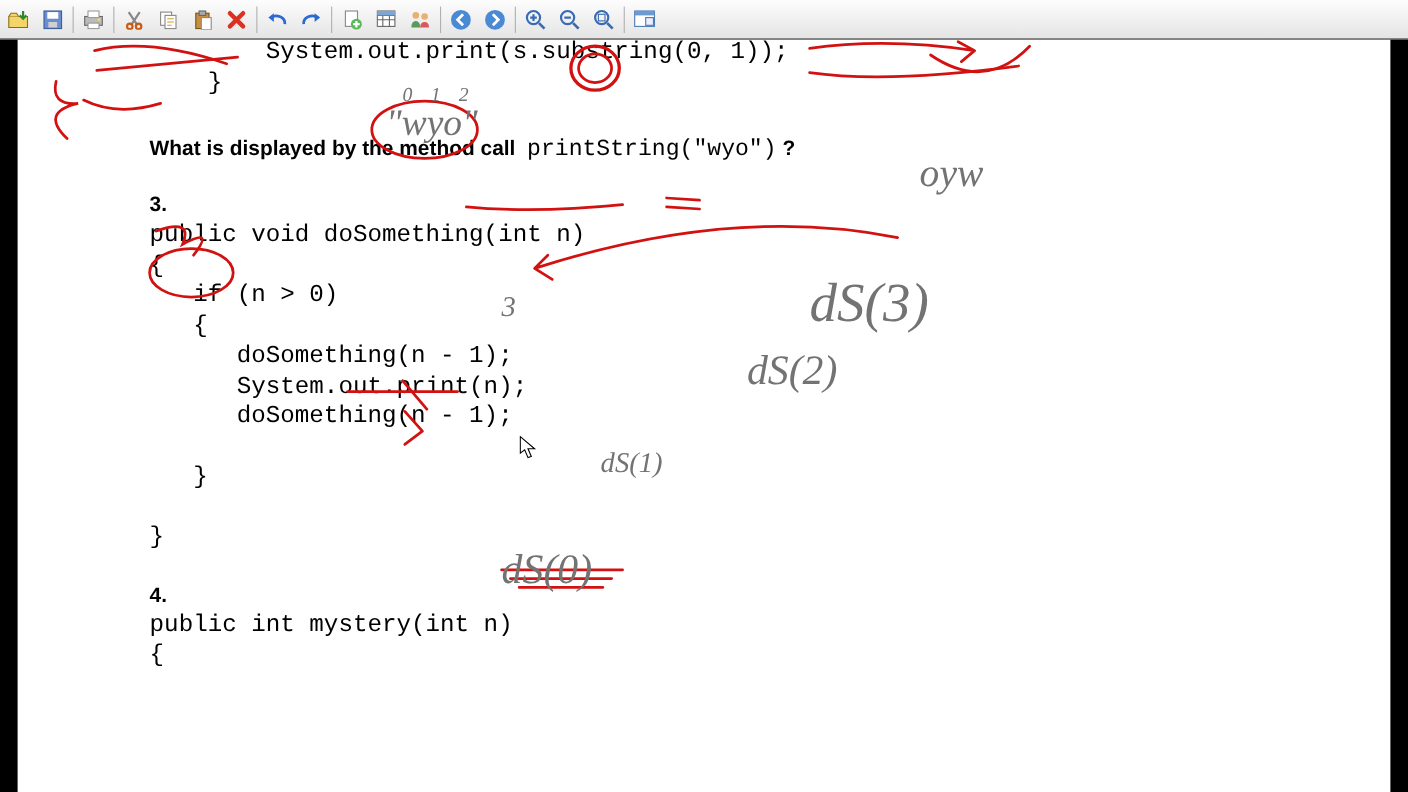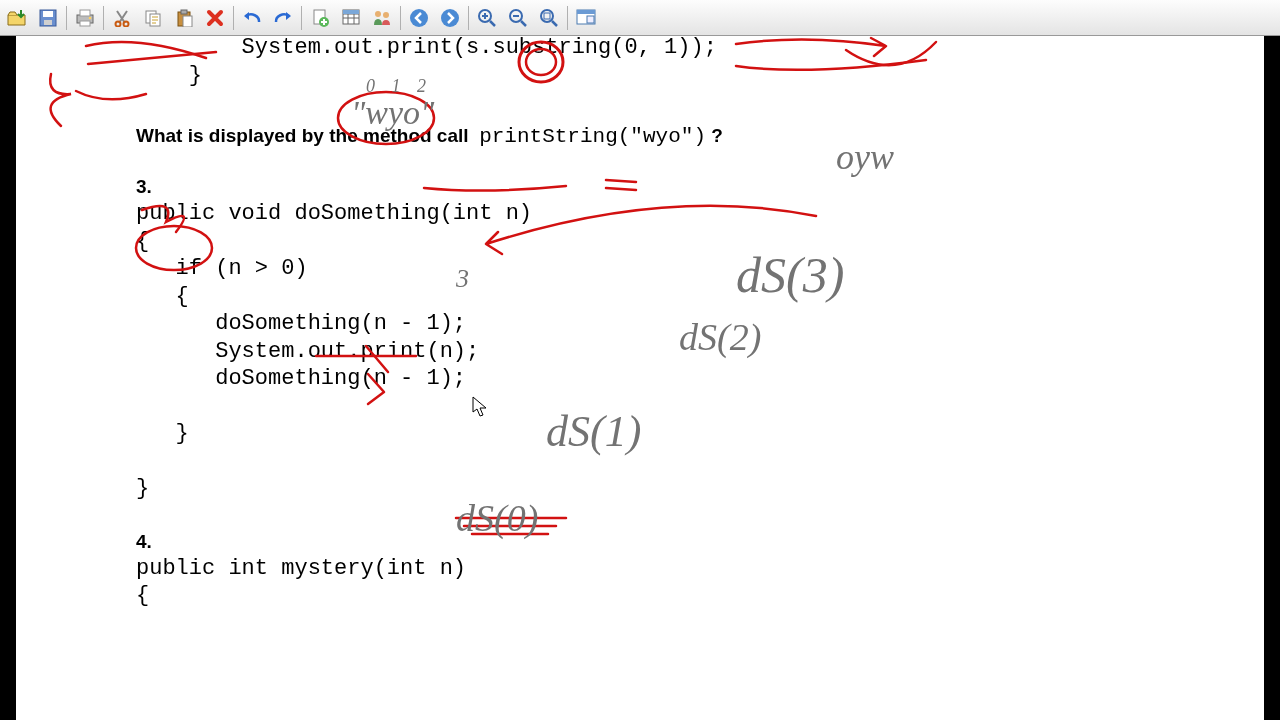--- a/index.html
+++ b/index.html
@@ -298,19 +298,19 @@
       <path d="M456 498 L532 498"></path>
     </g>
   </svg>
 
   <div class="hand" style="left:350px; top:40px; font-size:18px; letter-spacing:6px;">0 1 2</div>
   <div class="hand" style="left:335px; top:58px; font-size:34px;">"wyo"</div>
   <div class="hand" style="left:820px; top:100px; font-size:36px;">oyw</div>
   <div class="hand" style="left:440px; top:228px; font-size:26px;">3</div>
   <div class="hand" style="left:720px; top:210px; font-size:50px;">dS(3)</div>
   <div class="hand" style="left:620px; top:279px; font-size:38px;margin-left:43px;">dS(2)</div>
-  <div class="hand" style="left:530px; top:370px; font-size:44px;">dS(1)</div>
+  <div class="hand" style="left:530px; top:370px; font-size:26px;">dS(1)</div>
   <div class="hand" style="left:440px; top:460px; font-size:38px;">dS(0)</div>
 </div>
 
 <svg class="cursor" style="left:472px; top:396px;" viewBox="0 0 16 22">
   <path d="M1 1 L1 16 L5 13 L8 20 L11 19 L8 12 L14 12 Z" fill="#fff" stroke="#000" stroke-width="1"></path>
 </svg>
 
 </body></html>

